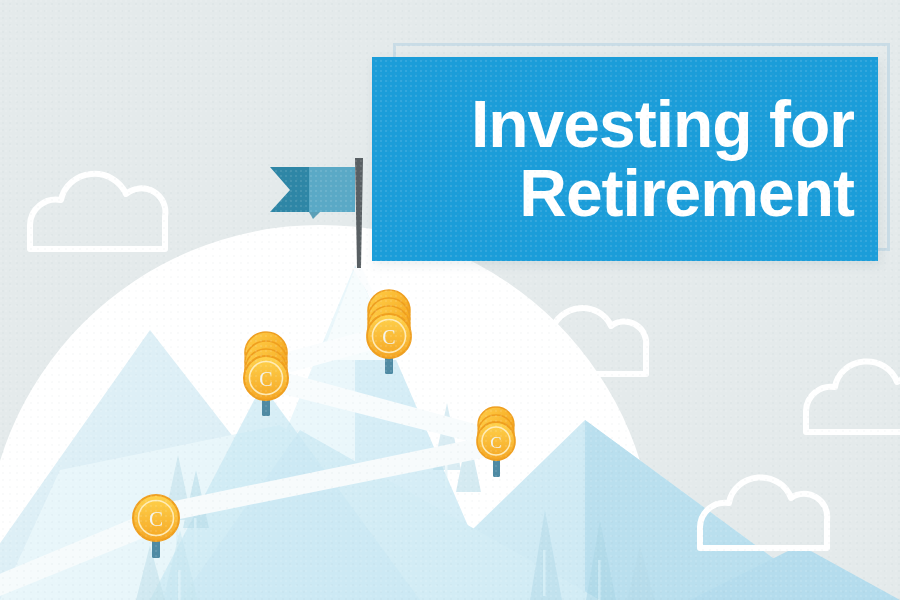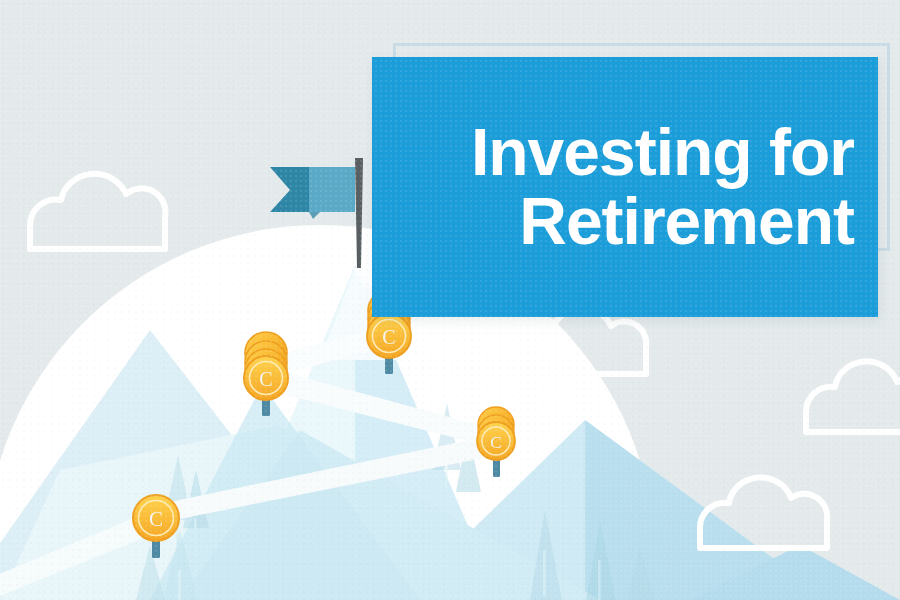--- a/index.html
+++ b/index.html
@@ -35,21 +35,21 @@
     height: 208px;
     border: 3px solid #c9dce6;
     box-sizing: border-box;
     pointer-events: none;
   }
   .banner-box {
     position: absolute;
     left: 372px;
     top: 57px;
     width: 506px;
-    height: 260px;
+    height: 204px;
     background: #1b9dd9;
     box-sizing: border-box;
     display: flex;
     flex-direction: column;
     align-items: flex-end;
     justify-content: center;
     padding: 0 24px 0 28px;
     box-shadow: 2px 4px 10px rgba(60,90,100,0.10);
   }
   .banner-line {

